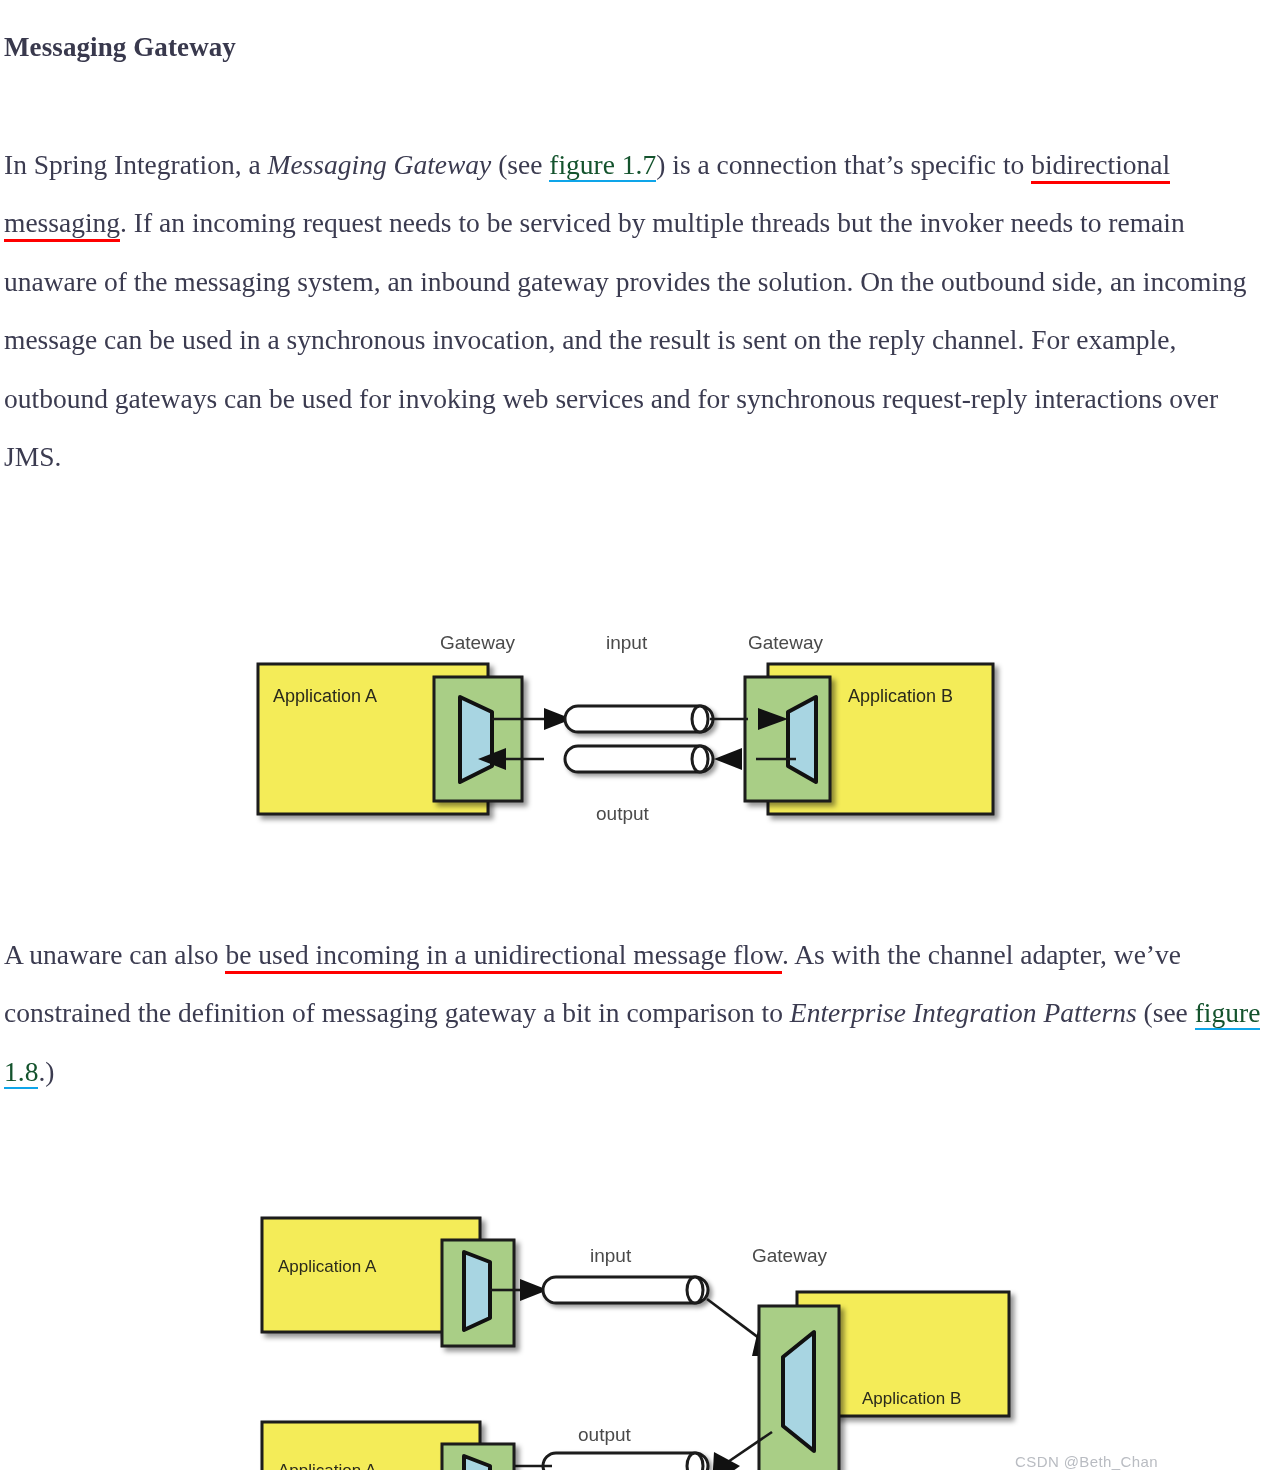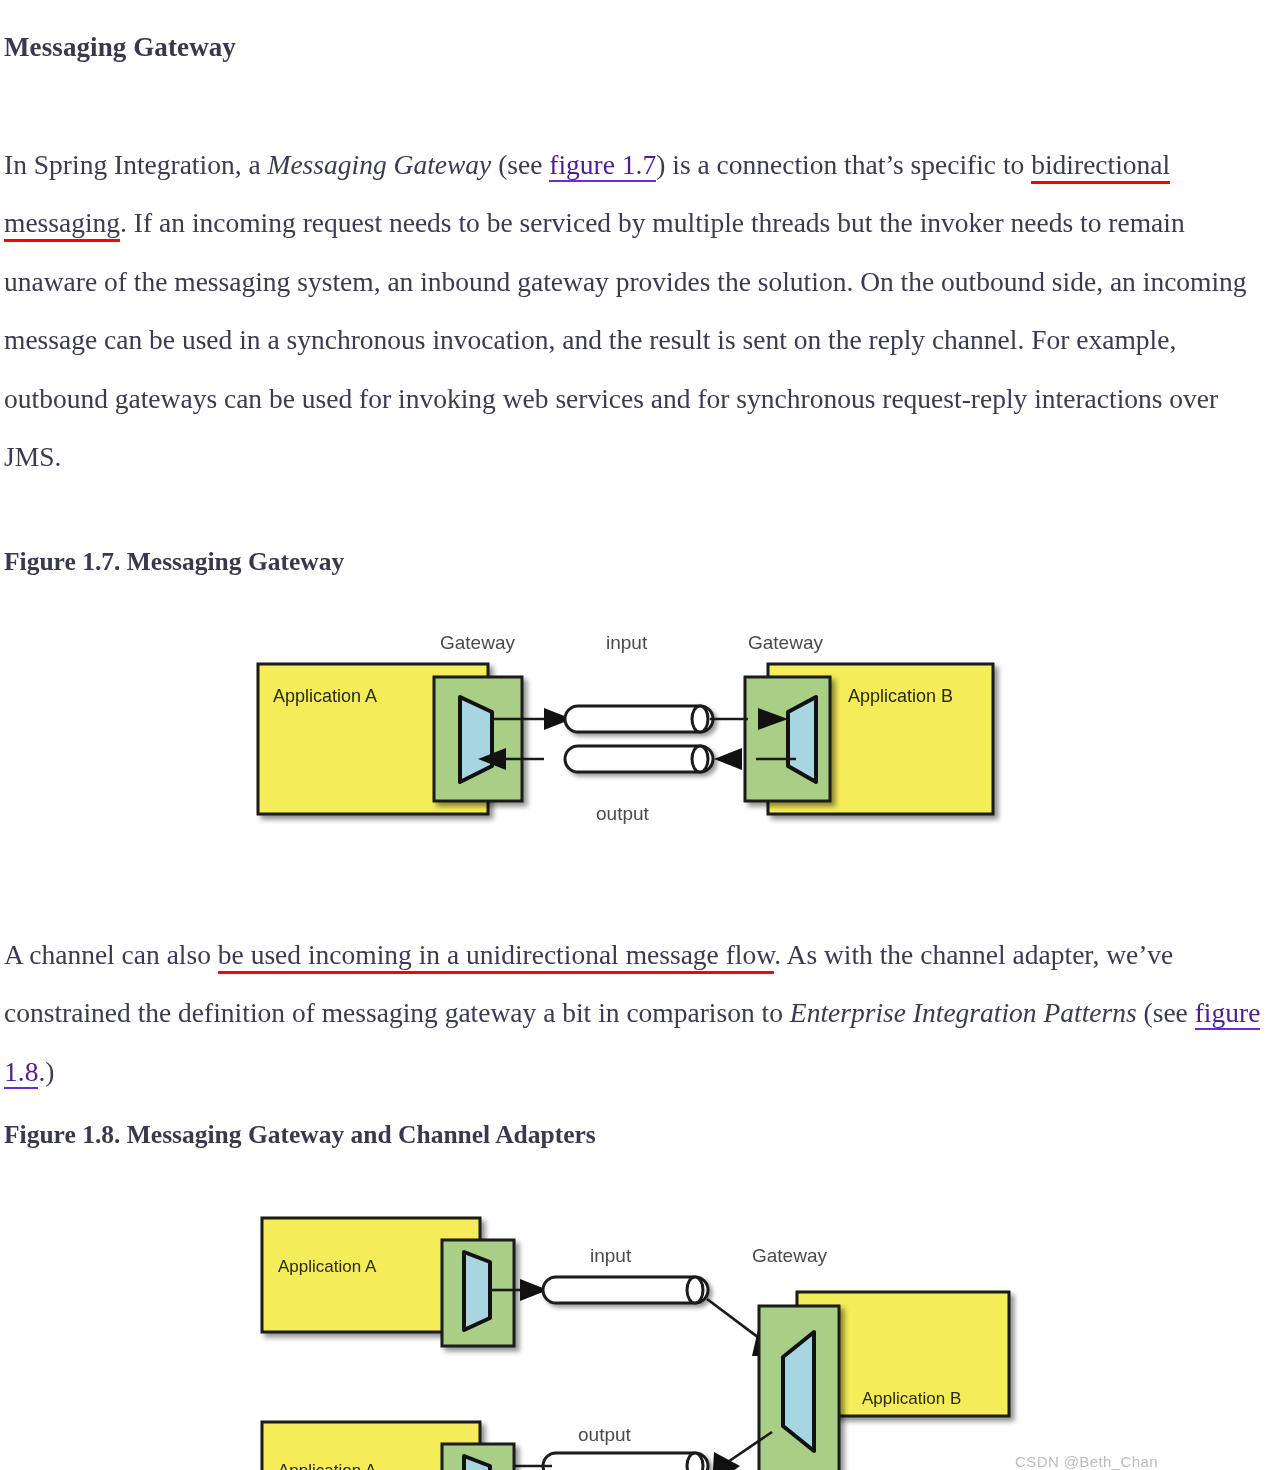--- a/index.html
+++ b/index.html
@@ -53,23 +53,23 @@
     font-size: 25.5px;
     font-weight: bold;
     color: #39394d;
     white-space: nowrap;
   }
   .fig-caption.c17 { top: 535px; }
   .fig-caption.c18 { top: 1108px; }
 
   em.it { font-style: italic; }
   a.doclink {
-    color: #4c1d95;
+    color: #14532d;
     text-decoration: none;
-    border-bottom: 2px solid #6d28d9;
+    border-bottom: 2px solid #0ea5e9;
     cursor: pointer;
   }
   span.redmark {
     border-bottom: 3px solid #ff0000;
     padding-bottom: 1px;
   }
 
   
   .figure {
     position: absolute;
@@ -94,21 +94,20 @@
 </style>
 </head>
 <body>
 
 <div class="page">
 
   <h1 class="h-title">Messaging Gateway</h1>
 
   <p class="para p1"><span>In Spring Integration, a </span><em class="it">Messaging Gateway</em><span> (see </span><a class="doclink">figure 1.7</a><span>) is a connection that’s specific to </span><span class="redmark">bidirectional messaging</span><span>. If an incoming request needs to be serviced by multiple threads but the invoker needs to remain unaware of the messaging system, an inbound gateway provides the solution. On the outbound side, an incoming message can be used in a synchronous invocation, and the result is sent on the reply channel. For example, outbound gateways can be used for invoking web services and for synchronous request-reply interactions over JMS.</span></p>
 
-  <div class="fig-caption c17">Figure 1.7. Messaging Gateway</div>
 
   <div class="figure" id="figure-17">
     <svg width="770" height="210" viewBox="0 0 770 210" xmlns="http://www.w3.org/2000/svg">
       <defs>
         <filter id="sh17" x="-30%" y="-30%" width="180%" height="180%">
           <feDropShadow dx="4" dy="4" stdDeviation="2.4" flood-color="#000000" flood-opacity="0.42"></feDropShadow>
         </filter>
         <filter id="shp17" x="-40%" y="-60%" width="190%" height="240%">
           <feDropShadow dx="3" dy="3" stdDeviation="2.2" flood-color="#000000" flood-opacity="0.40"></feDropShadow>
         </filter>
@@ -159,23 +158,22 @@
 
       <path d="M 540 88 L 568 73 L 568 158 L 540 142 Z" fill="#a8d5e2" stroke="#111111" stroke-width="4" stroke-linejoin="round"></path>
 
       <line x1="548" y1="135" x2="508" y2="135" stroke="#1a1a1a" stroke-width="2.6"></line>
       <polygon points="494,124 466,135 494,146" fill="#111111"></polygon>
 
       <text x="500" y="25" font-family="Liberation Sans, DejaVu Sans, sans-serif" font-size="19" fill="#4a4a4a">Gateway</text>
     </svg>
   </div>
 
-  <p class="para p2"><span>A channel can also </span><span class="redmark">be used incoming in a unidirectional message flow</span><span>. As with the channel adapter, we’ve constrained the definition of messaging gateway a bit in comparison to </span><em class="it">Enterprise Integration Patterns</em><span> (see </span><a class="doclink">figure 1.8</a><span>.)</span></p>
-
-  <div class="fig-caption c18">Figure 1.8. Messaging Gateway and Channel Adapters</div>
+  <p class="para p2"><span>A unaware can also </span><span class="redmark">be used incoming in a unidirectional message flow</span><span>. As with the channel adapter, we’ve constrained the definition of messaging gateway a bit in comparison to </span><em class="it">Enterprise Integration Patterns</em><span> (see </span><a class="doclink">figure 1.8</a><span>.)</span></p>
+
 
   <div class="figure" id="figure-18">
     <svg width="770" height="272" viewBox="0 0 770 272" xmlns="http://www.w3.org/2000/svg">
       <defs>
         <filter id="sh18" x="-30%" y="-30%" width="180%" height="180%">
           <feDropShadow dx="4" dy="4" stdDeviation="2.4" flood-color="#000000" flood-opacity="0.42"></feDropShadow>
         </filter>
         <filter id="shp18" x="-40%" y="-60%" width="190%" height="240%">
           <feDropShadow dx="3" dy="3" stdDeviation="2.2" flood-color="#000000" flood-opacity="0.40"></feDropShadow>
         </filter>

